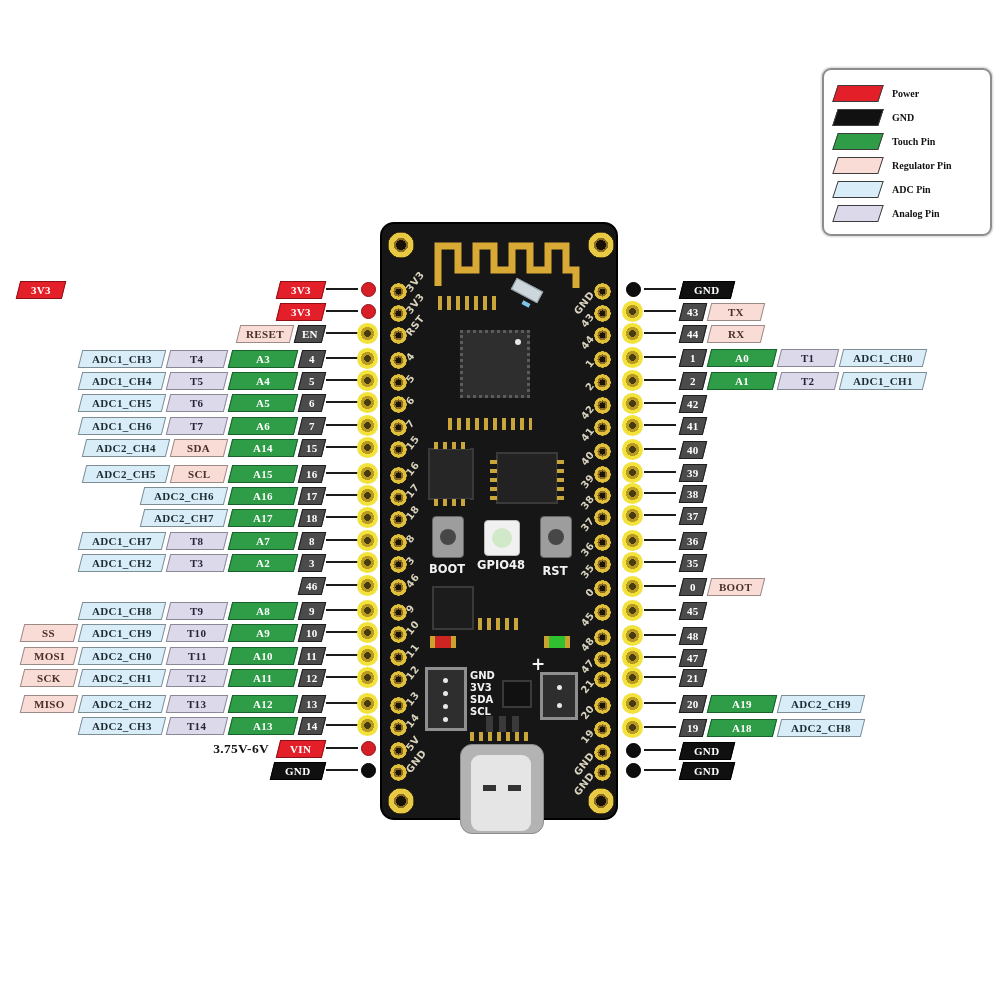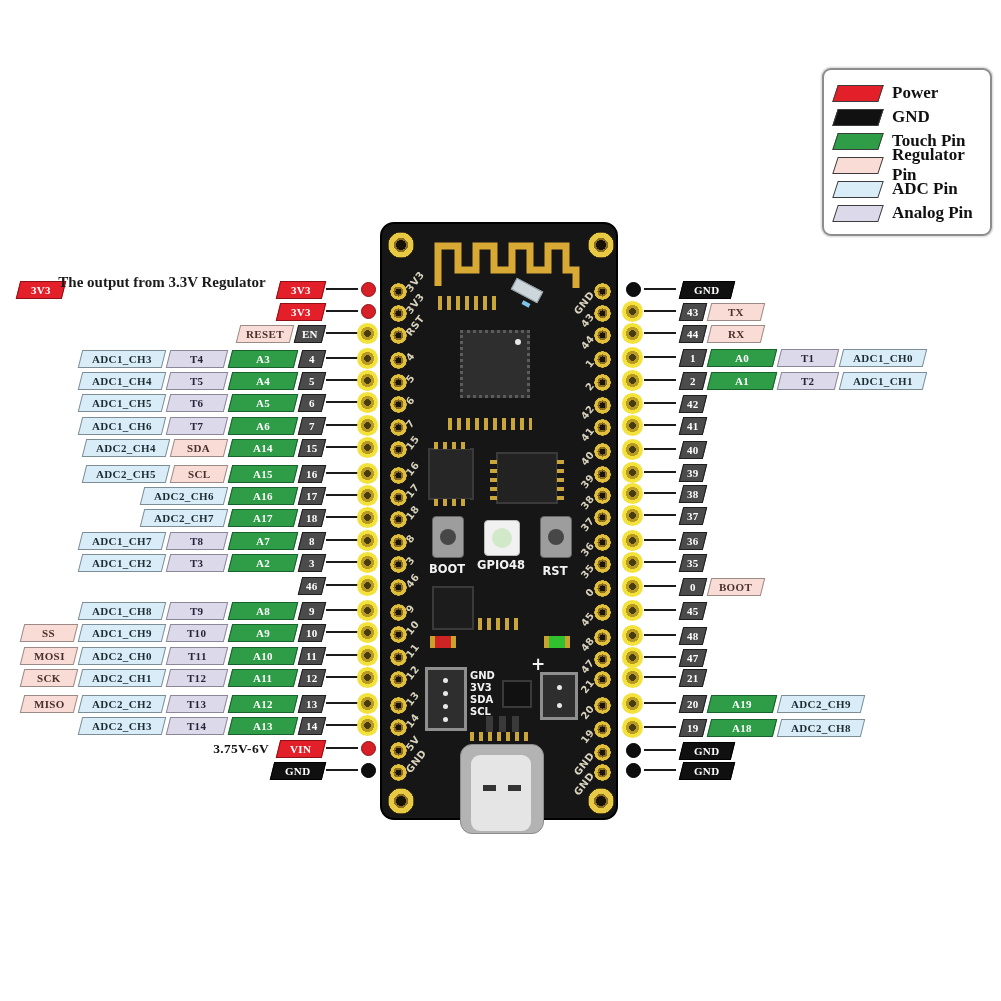--- a/index.html
+++ b/index.html
@@ -39,21 +39,21 @@
   #usb-caption{position:absolute;left:430px;top:841px;width:145px;text-align:center;
      font-weight:bold;font-size:15px;line-height:19px;color:#111;letter-spacing:1px;}
 
   
   #legend{position:absolute;left:822px;top:68px;width:155px;background:#fff;
      border:2px solid #8d8d8d;border-radius:9px;box-shadow:0 0 0 1.5px #e2e2e2;
      padding:11px 0 9px 11px;}
   .legend-row{display:flex;align-items:center;height:24px;}
   .legend-swatch{width:44px;height:15px;transform:skewX(-18deg);border:1.5px solid #3c3c3c;
      margin-right:11px;flex:none;}
-  .legend-label{font-weight:bold;font-size:17px;color:#111;}
+  .legend-label{font-weight:bold;font-size:10px;color:#111;}
 
   
   #board{position:absolute;left:380px;top:222px;width:238px;height:598px;background:#161616;
      border:2px solid #000;border-radius:14px;box-sizing:border-box;}
   .corner-hole{position:absolute;width:26px;height:26px;border-radius:50%;
      background:radial-gradient(circle,#171106 0 5px,#8a6d20 5px 7px,#e8c943 7px 12.5px,#6b5617 12.5px);}
   .board-hole{position:absolute;width:17px;height:17px;border-radius:50%;
      background:radial-gradient(circle,#1c1406 0 3px,#8a6d20 3px 5px,#e0bf3b 5px 8.2px,#47390f 8.2px);}
   .silk{position:absolute;font-family:"DejaVu Sans",sans-serif;font-weight:bold;font-size:10px;
      color:#d9d2bc;letter-spacing:.4px;}
@@ -72,21 +72,20 @@
 </style>
 </head>
 <body>
 
 <div id="canvas">
 
   <div id="annotation-chip" class="chip power">
     <span>3V3</span>
   </div>
   <div id="annotation-text">
-    <div>The output from 3.3V Regulator</div>
   </div>
 
   <div id="legend">
       <div class="legend-row">
         <div class="legend-swatch" style="background: rgb(227, 32, 42);"></div>
         <div class="legend-label">Power</div>
       </div>
       <div class="legend-row">
         <div class="legend-swatch" style="background: rgb(17, 17, 17);"></div>
         <div class="legend-label">GND</div>

